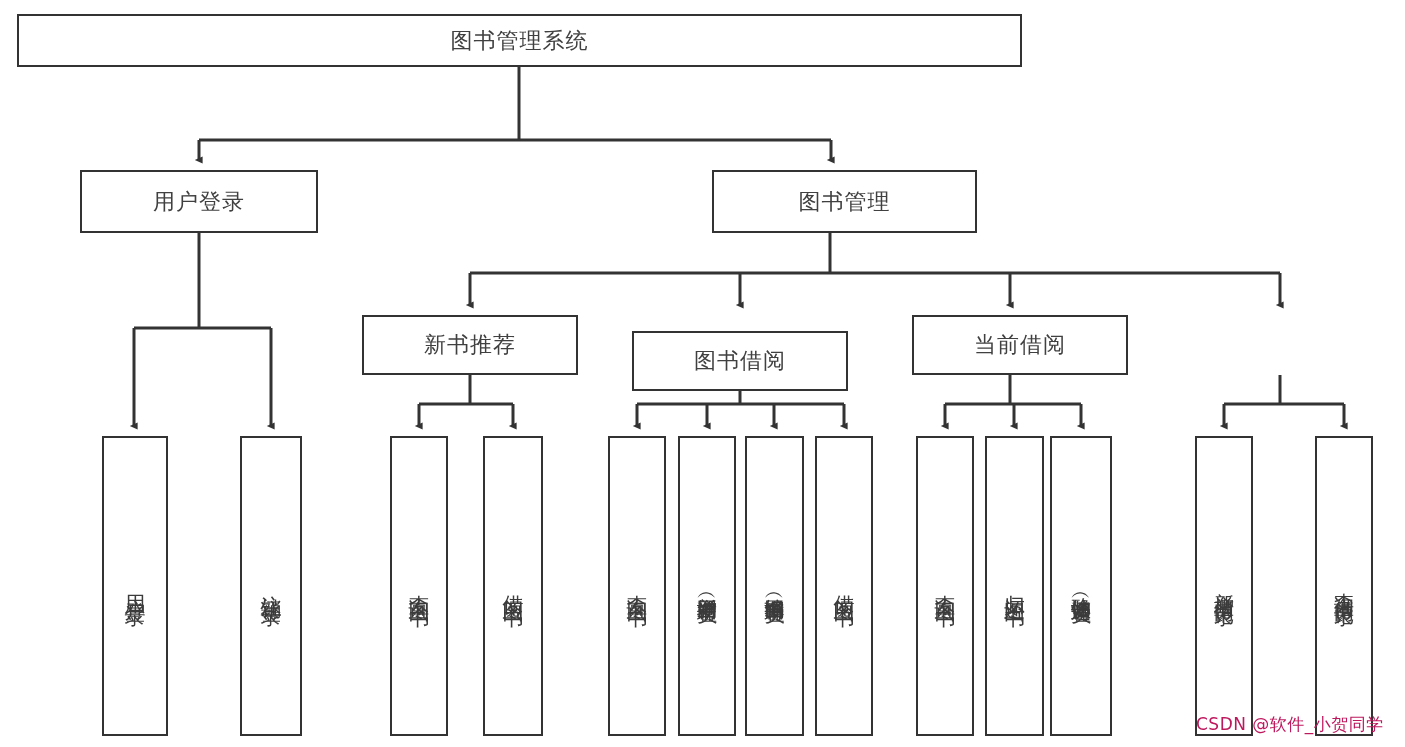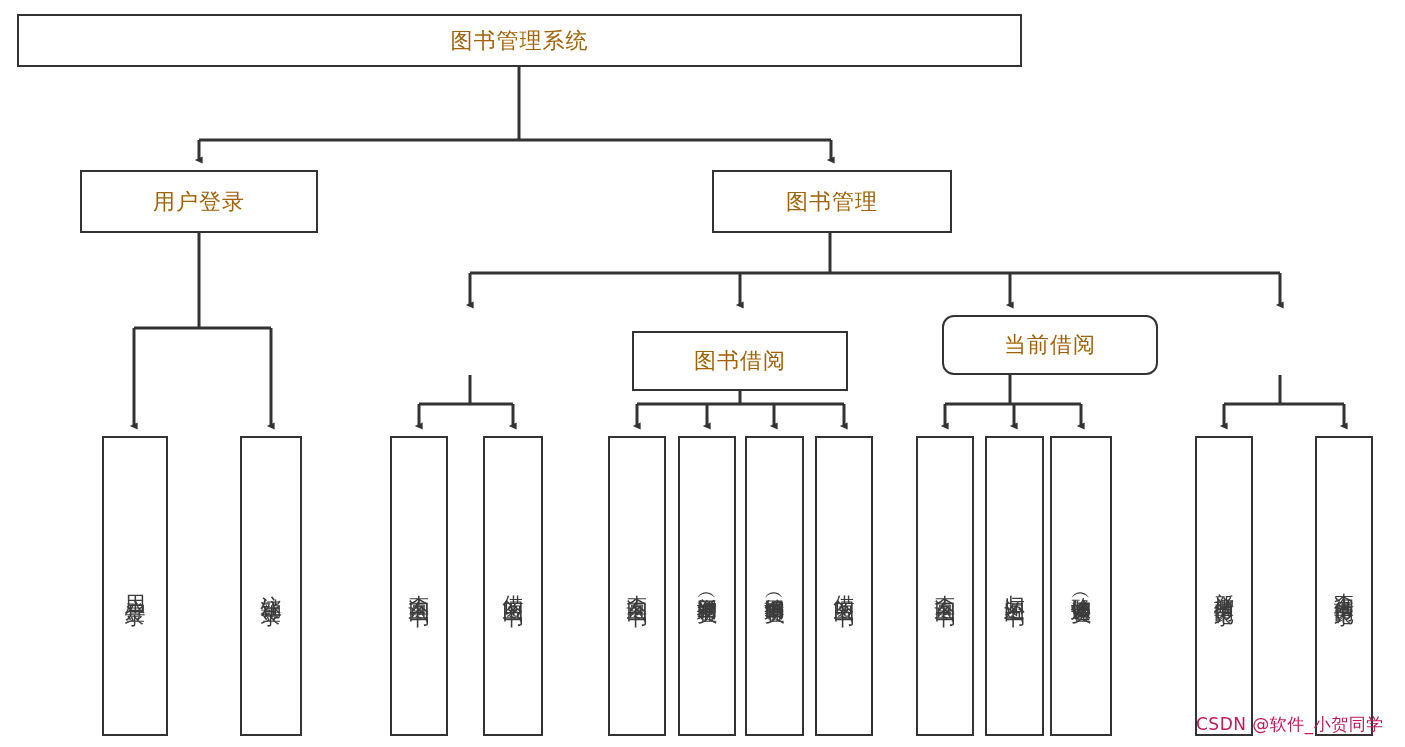--- a/index.html
+++ b/index.html
@@ -31,21 +31,21 @@
     box-sizing: border-box;
     background: #ffffff;
     border: 2.5px solid #333333;
     display: flex;
     align-items: center;
     justify-content: center;
     overflow: hidden;
   }
   .node-label-h {
     font-size: 22px;
-    color: #a16207;
+    color: #404040;
     letter-spacing: 1px;
     white-space: nowrap;
     line-height: 1;
   }
   .node-label-v {
     font-size: 21px;
     color: #3b3b3b;
     writing-mode: vertical-rl;
     text-orientation: upright;
     letter-spacing: 4px;
@@ -130,28 +130,31 @@
     </g>
   </svg>
 
   <div class="node-box" style="left:17px; top:14px; width:1005px; height:53px;">
     <span class="node-label-h">图书管理系统</span>
   </div>
 
   <div class="node-box" style="left:80px; top:170px; width:238px; height:63px;">
     <span class="node-label-h">用户登录</span>
   </div>
-  <div class="node-box" style="left:712px; top:170px; width:240px; height:63px;">
+  <div class="node-box" style="left:712px; top:170px; width:265px; height:63px;">
     <span class="node-label-h">图书管理</span>
   </div>
 
+  <div class="node-box" style="left:362px; top:315px; width:216px; height:60px;">
+    <span class="node-label-h">新书推荐</span>
+  </div>
   <div class="node-box" style="left:632px; top:315px; width:216px; height:60px;margin-top:16px;">
     <span class="node-label-h">图书借阅</span>
   </div>
-  <div class="node-box" style="left:942px; top:315px; width:216px; height:60px;border-radius:12px;">
+  <div class="node-box" style="left:912px; top:315px; width:216px; height:60px;">
     <span class="node-label-h">当前借阅</span>
   </div>
 
   <div class="node-box" style="left:102px; top:436px; width:66px; height:300px;">
     <span class="node-label-v">用户登录</span>
   </div>
   <div class="node-box" style="left:240px; top:436px; width:62px; height:300px;">
     <span class="node-label-v">注销登录</span>
   </div>
 

